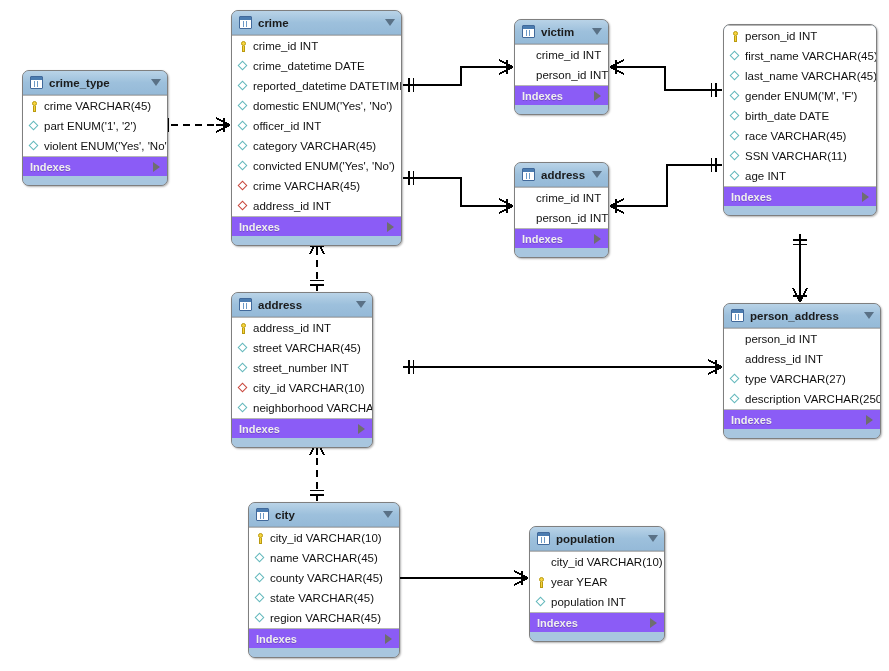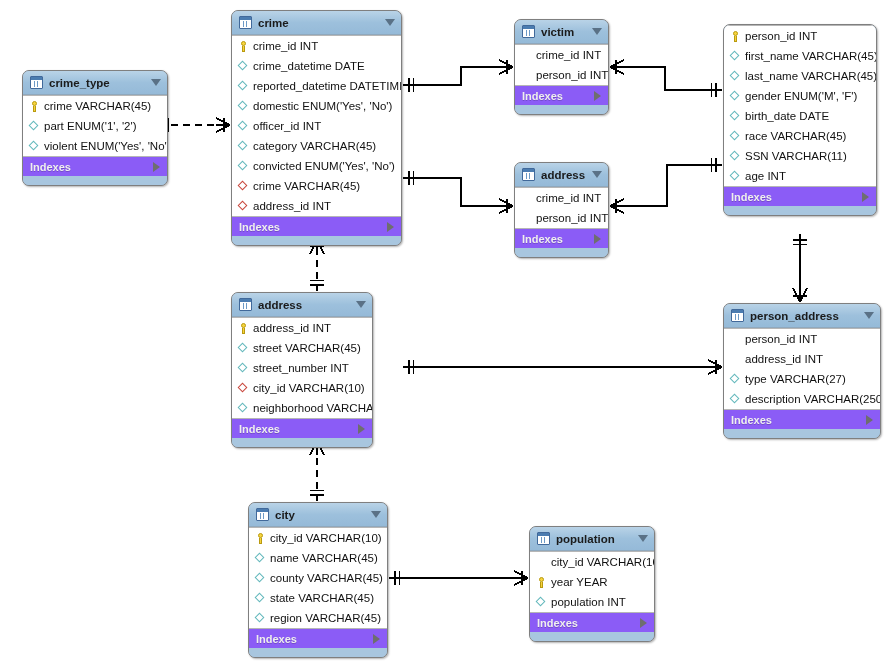--- a/index.html
+++ b/index.html
@@ -484,21 +484,21 @@
             <span class="field-ico col"></span>
             <span class="field-text">description VARCHAR(250)</span>
           </div>
         </div>
         <div class="indexes-bar">
           <span class="indexes-label">Indexes</span>
           <span class="indexes-caret"></span>
         </div>
         <div class="tbl-footer"></div>
       </div>
-      <div class="table-box" style="left: 248px; top: 502px; width: 140px;">
+      <div class="table-box" style="left: 248px; top: 502px; width: 152px;">
         <div class="tbl-header">
           <span class="tbl-icon"></span>
           <span class="tbl-title">city</span>
           <span class="tbl-caret"></span>
         </div>
         <div class="tbl-fields">
           <div class="field-row">
             <span class="field-ico pk"></span>
             <span class="field-text">city_id VARCHAR(10)</span>
           </div>
@@ -518,21 +518,21 @@
             <span class="field-ico col"></span>
             <span class="field-text">region VARCHAR(45)</span>
           </div>
         </div>
         <div class="indexes-bar">
           <span class="indexes-label">Indexes</span>
           <span class="indexes-caret"></span>
         </div>
         <div class="tbl-footer"></div>
       </div>
-      <div class="table-box" style="left: 529px; top: 526px; width: 126px;">
+      <div class="table-box" style="left: 529px; top: 526px; width: 136px;">
         <div class="tbl-header">
           <span class="tbl-icon"></span>
           <span class="tbl-title">population</span>
           <span class="tbl-caret"></span>
         </div>
         <div class="tbl-fields">
           <div class="field-row">
             <span class="field-ico none"></span>
             <span class="field-text">city_id VARCHAR(10)</span>
           </div>

